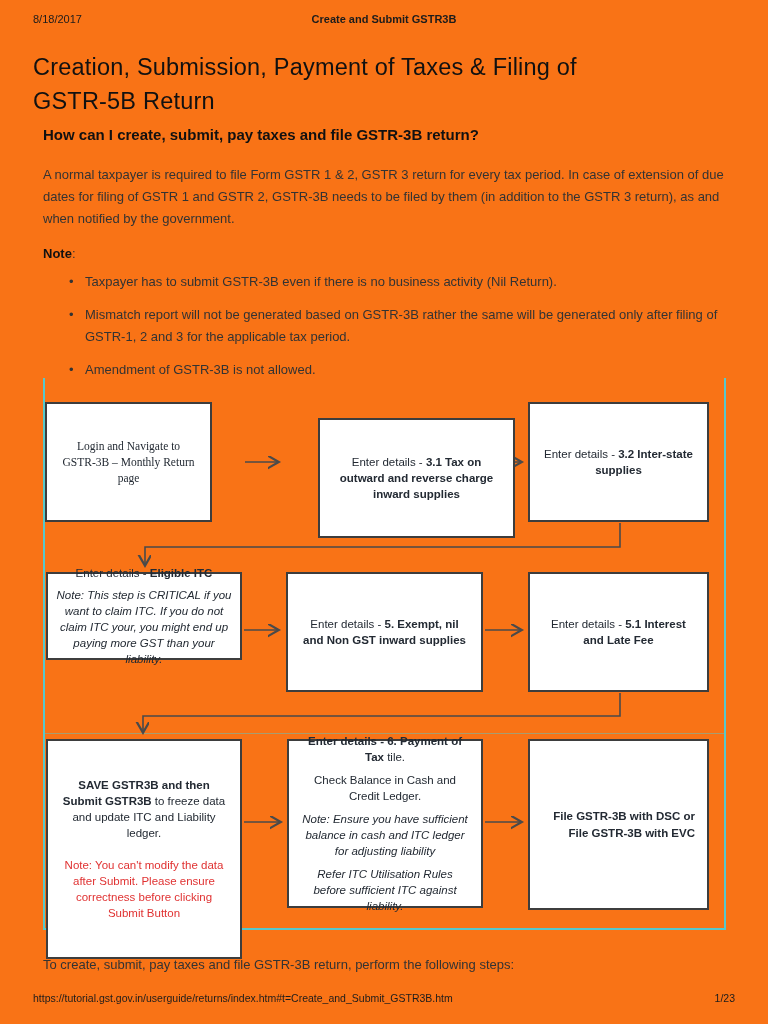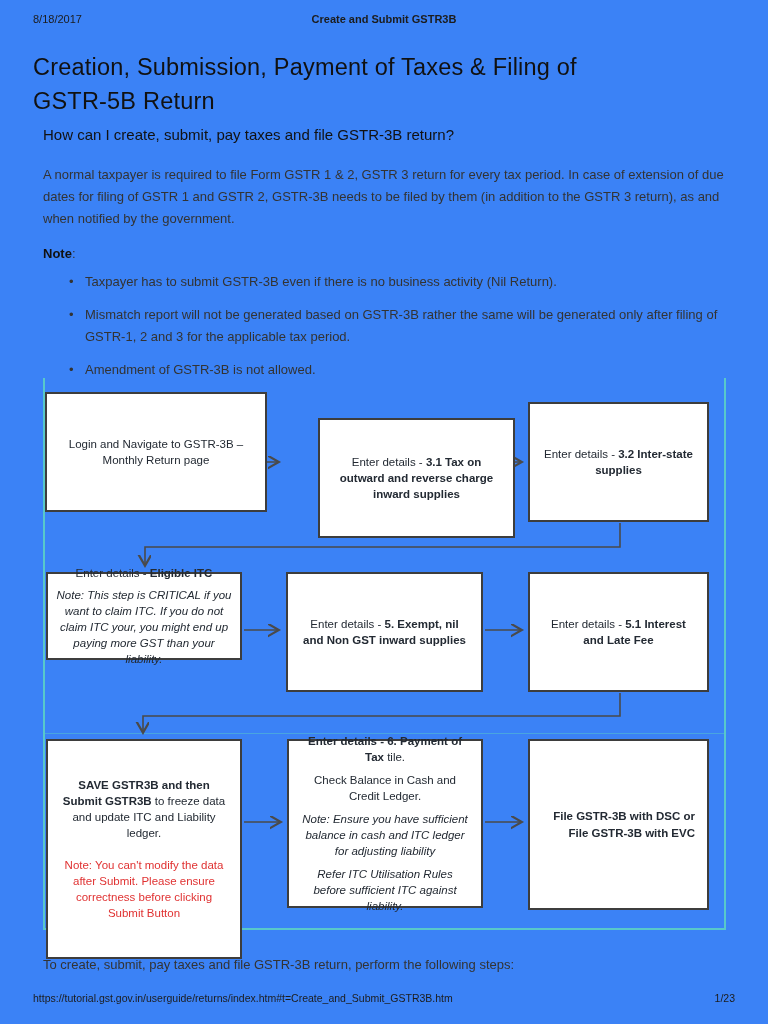--- a/index.html
+++ b/index.html
@@ -1,27 +1,27 @@
 <!DOCTYPE html>
 <html><head>
 <meta charset="utf-8">
 <style>
   html,body{margin:0;padding:0;background:#fff;}
   .page{
-    position:relative;width:768px;height:1024px;background:#3b82f6;
+    position:relative;width:768px;height:1024px;background:#f97316;
     font-family:"Liberation Sans",sans-serif;color:#2b2b2b;overflow:hidden;
   }
   
   .topbar{position:absolute;top:13px;left:0;width:768px;height:16px;font-size:11px;color:#1c1c1c;}
   .topbar .date{position:absolute;left:33px;top:0;}
   .topbar .ptitle{position:absolute;left:0;right:0;top:0;text-align:center;font-weight:bold;}
   
   .h1{position:absolute;left:33px;top:50px;width:700px;font-size:23.5px;font-weight:normal;
       color:#111;line-height:1.45;letter-spacing:.2px;}
-  .h2{position:absolute;left:43px;top:126px;width:700px;font-size:15px;font-weight:normal;color:#111;}
+  .h2{position:absolute;left:43px;top:126px;width:700px;font-size:15px;font-weight:bold;color:#111;}
   .intro{position:absolute;left:43px;top:164px;width:686px;font-size:13px;line-height:1.68;color:#333;}
   .noteblock{position:absolute;left:43px;top:246px;width:686px;font-size:13px;color:#333;}
   .noteblock .lbl{font-weight:bold;color:#111;}
   .bullets{margin:10px 0 0 0;padding-left:42px;list-style:none;}
   .bullets li{position:relative;margin-bottom:11px;line-height:1.7;padding-left:0;}
   .bullets li:before{content:"\2022";position:absolute;left:-16px;top:0;color:#333;font-size:13px;}
   
   .cyline{position:absolute;background:#58c8ca;}
   .cy-left{left:43px;top:378px;width:2px;height:552px;}
   .cy-right{left:724px;top:378px;width:2px;height:552px;}
@@ -29,21 +29,21 @@
   .cy-mid{left:44px;top:733px;width:681px;height:1px;opacity:.5;}
   .fbox{
     position:absolute;border:2px solid #3d3d3d;background:#fff;box-sizing:border-box;
     display:flex;flex-direction:column;justify-content:center;align-items:center;
     text-align:center;padding:6px 12px;font-size:11.5px;color:#232a33;line-height:1.4;
   }
   .fbox p{margin:0;}
   .fbox p + p{margin-top:10px;}
   .fbox .it{font-style:italic;}
   .fbox .red{color:#e03232;margin-top:16px;}
-  .b1{left:45px;top:392px;width:222px;height:120px;}
+  .b1{left:45px;top:402px;width:167px;height:120px;font-family:Liberation Serif, serif;}
   .b2{left:286px;top:418px;width:197px;height:120px;margin-left:32px;}
   .b3{left:528px;top:402px;width:181px;height:120px;}
   .b4{left:46px;top:572px;width:196px;height:88px;padding:6px 8px;}
   .b5{left:286px;top:572px;width:197px;height:120px;}
   .b6{left:528px;top:572px;width:181px;height:120px;}
   .b7{left:46px;top:739px;width:196px;height:220px;}
   .b8{left:287px;top:739px;width:196px;height:169px;}
   .b8 p + p{margin-top:7px;}
   .b9{left:528px;top:739px;width:181px;height:171px;text-align:right;}
   .arrows{position:absolute;left:0;top:0;pointer-events:none;}

